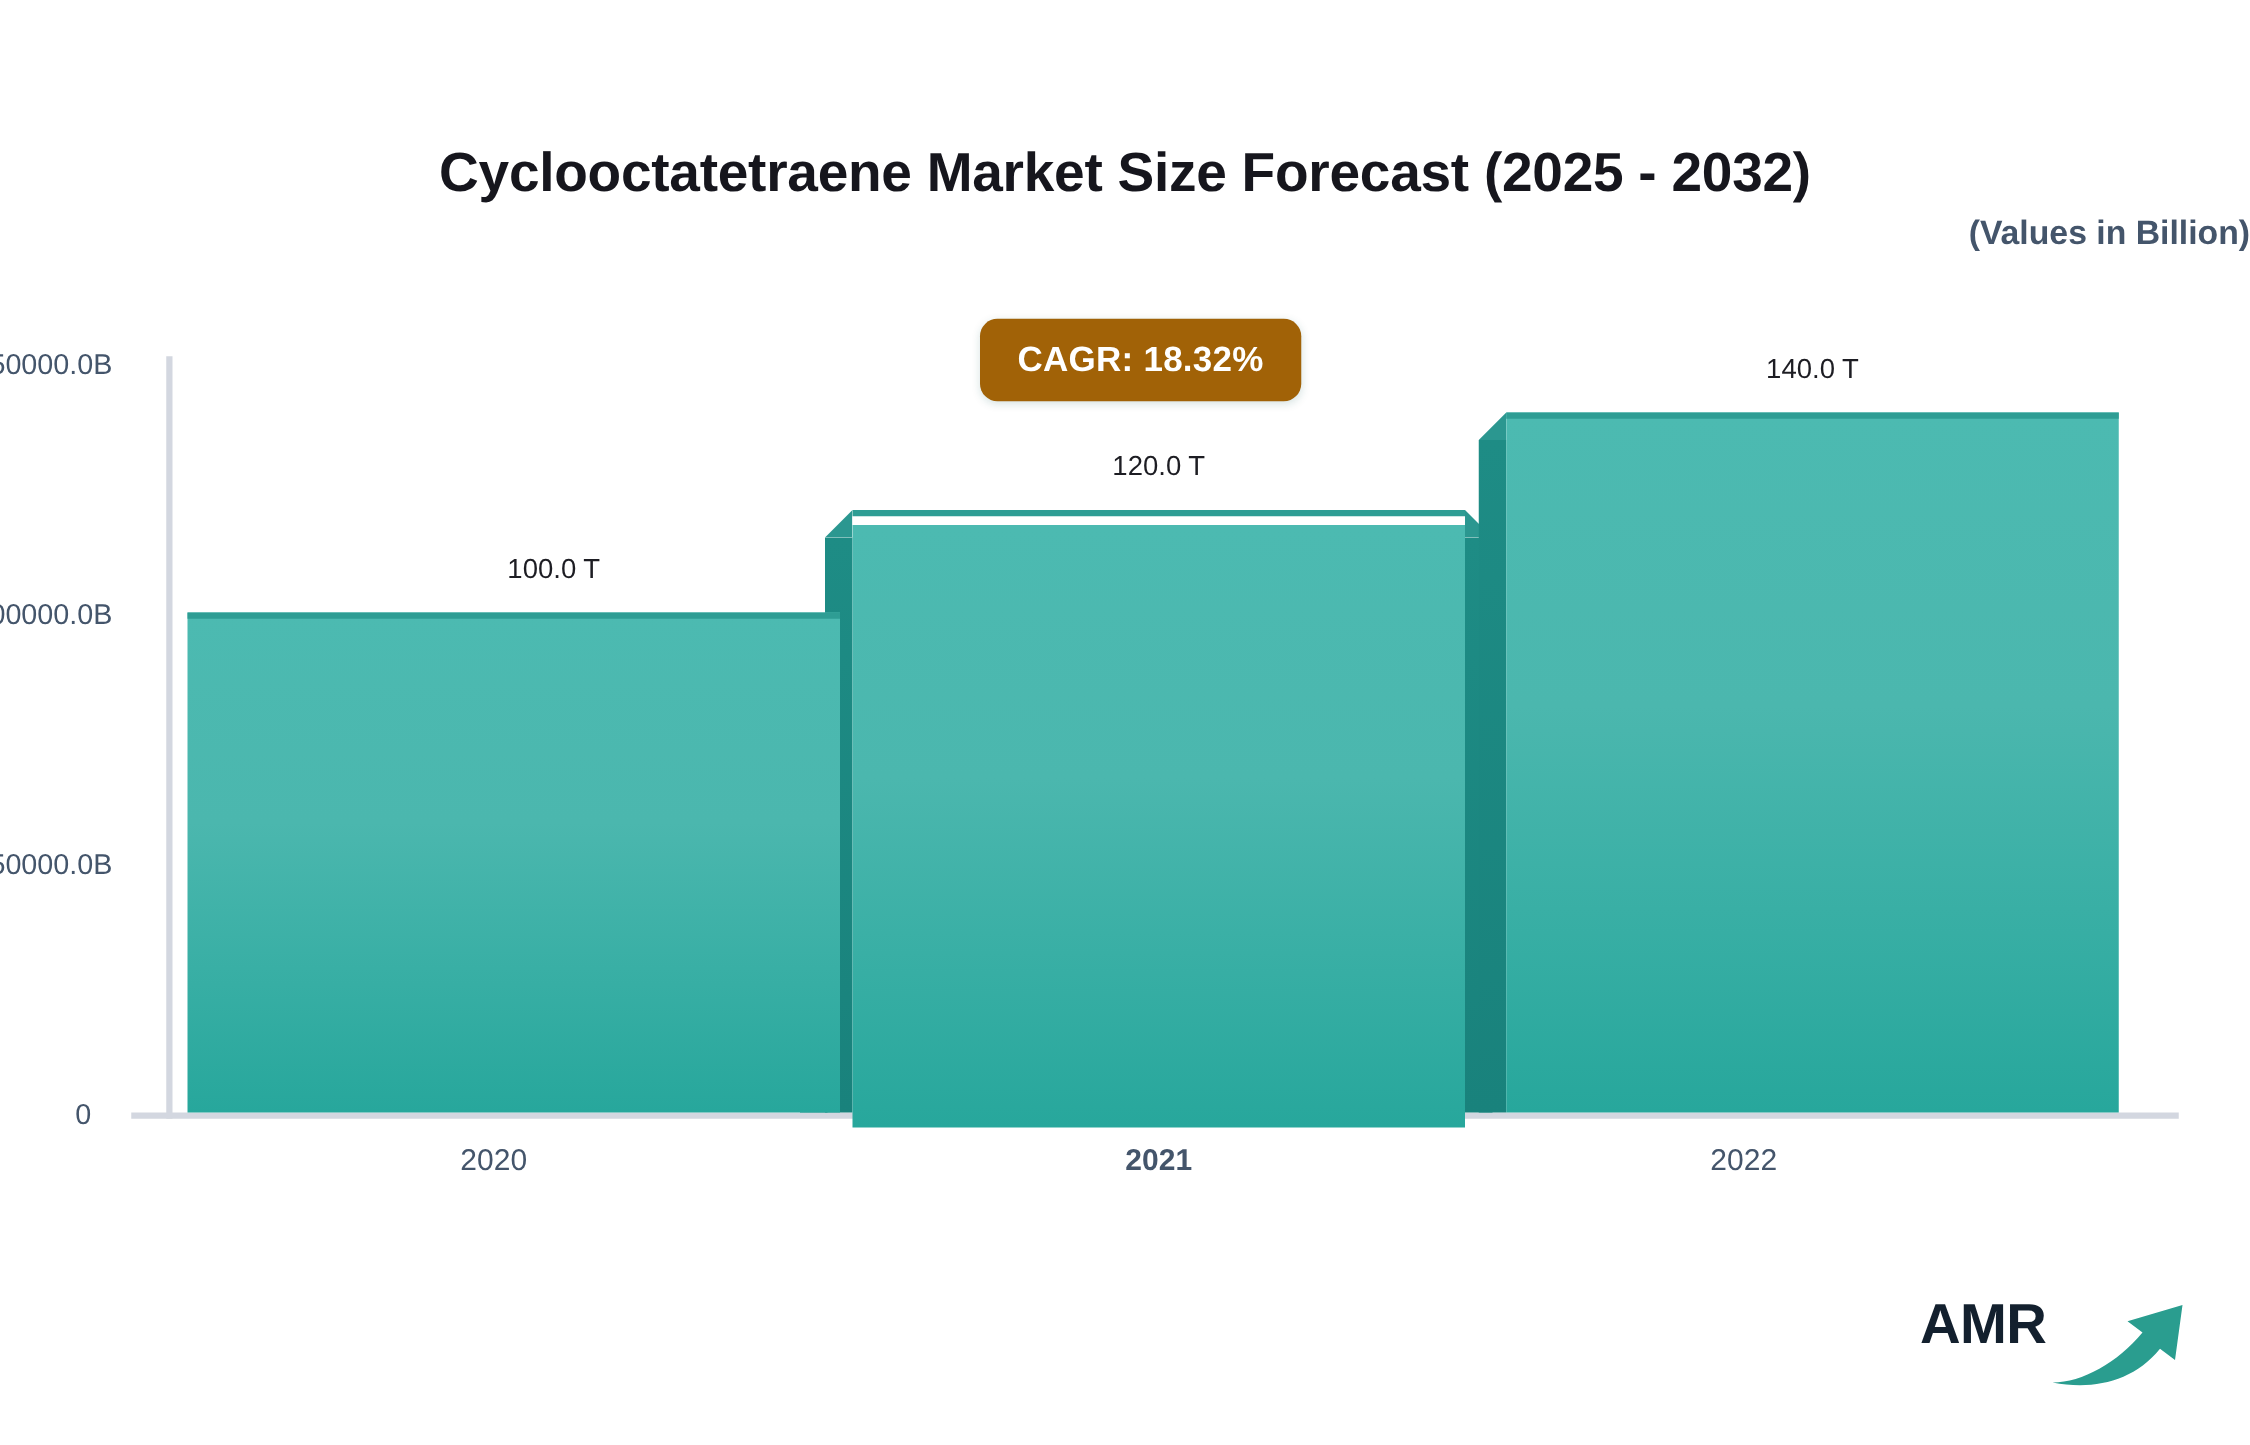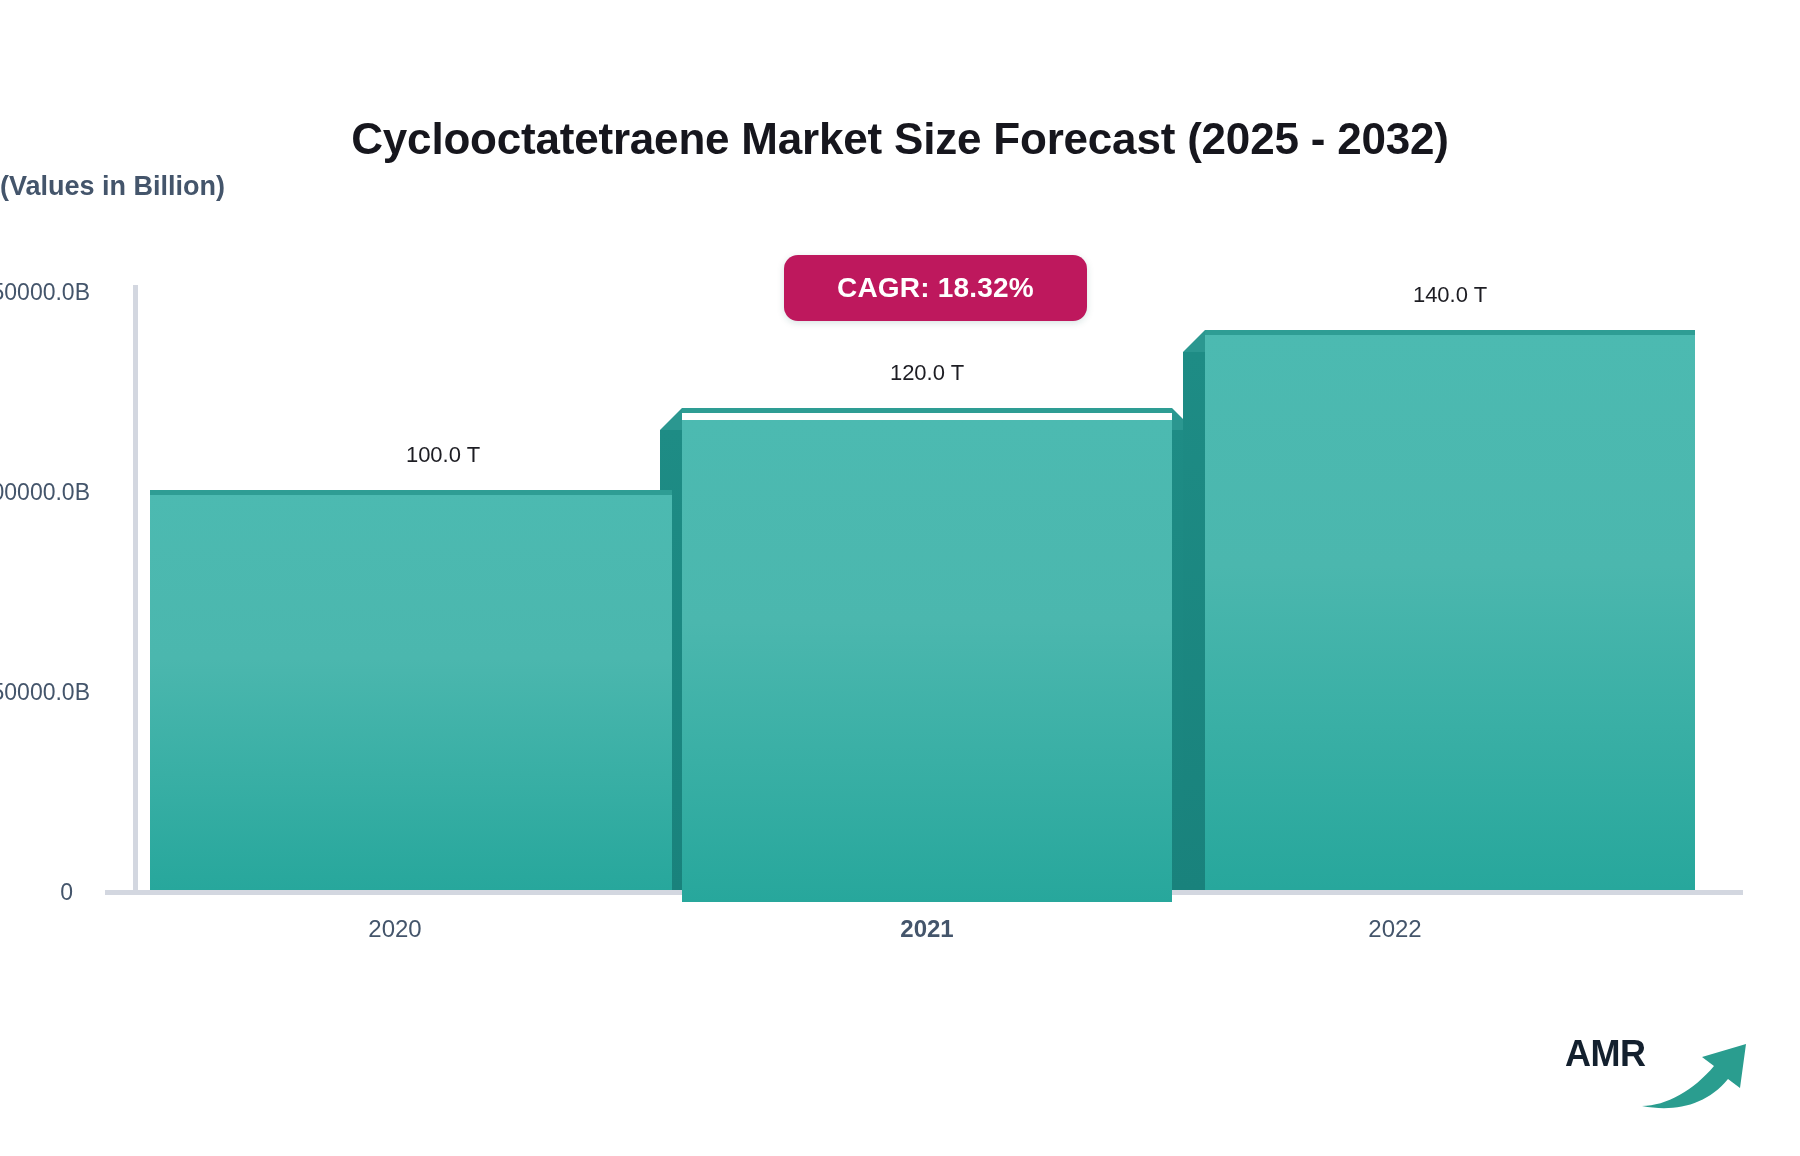--- a/index.html
+++ b/index.html
@@ -32,21 +32,21 @@
     font-weight: bold;
     color: #16161d;
     letter-spacing: -0.2px;
     line-height: 1.2;
   }
   .subtitle {
     position: absolute;
     left: 0;
     top: 170px;
     width: 1800px;
-    text-align: left;
+    text-align: right;
     font-size: 27px;
     font-weight: bold;
     color: #44556b;
     line-height: 1.2;
   }
 
   
   .plot {
     position: absolute;
     left: 0;
@@ -156,48 +156,47 @@
     font-size: 24px;
     color: #44556b;
     white-space: nowrap;
   }
 
   
   .cagr-badge {
     position: absolute;
     left: 784px;
     top: 255px;
-    padding: 17px 53px;
+    padding: 17px 30px;
     border-radius: 14px;
-    background: #be185d;
+    background: #a16207;
     color: #ffffff;
     font-size: 28px;
     font-weight: bold;
     letter-spacing: 0.2px;
     box-shadow: 0 2px 7px rgba(20,90,84,0.17);
     z-index: 10;
     white-space: nowrap;
   }
 
   
   .logo {
     position: absolute;
     left: 1536px;
     top: 1036px;
     display: flex;
     align-items: flex-end;
     z-index: 10;
   }
   .logo-text {
-    font-size: 36px;
+    font-size: 45px;
     font-weight: bold;
     color: #13202e;
     letter-spacing: -0.5px;
     line-height: 1;
-    margin-left: 29px;
   }
   .logo-arrow {
     position: absolute;
     left: 1640px;
     top: 1036px;
     width: 116px;
     height: 74px;
     z-index: 11;
   }
 </style>

